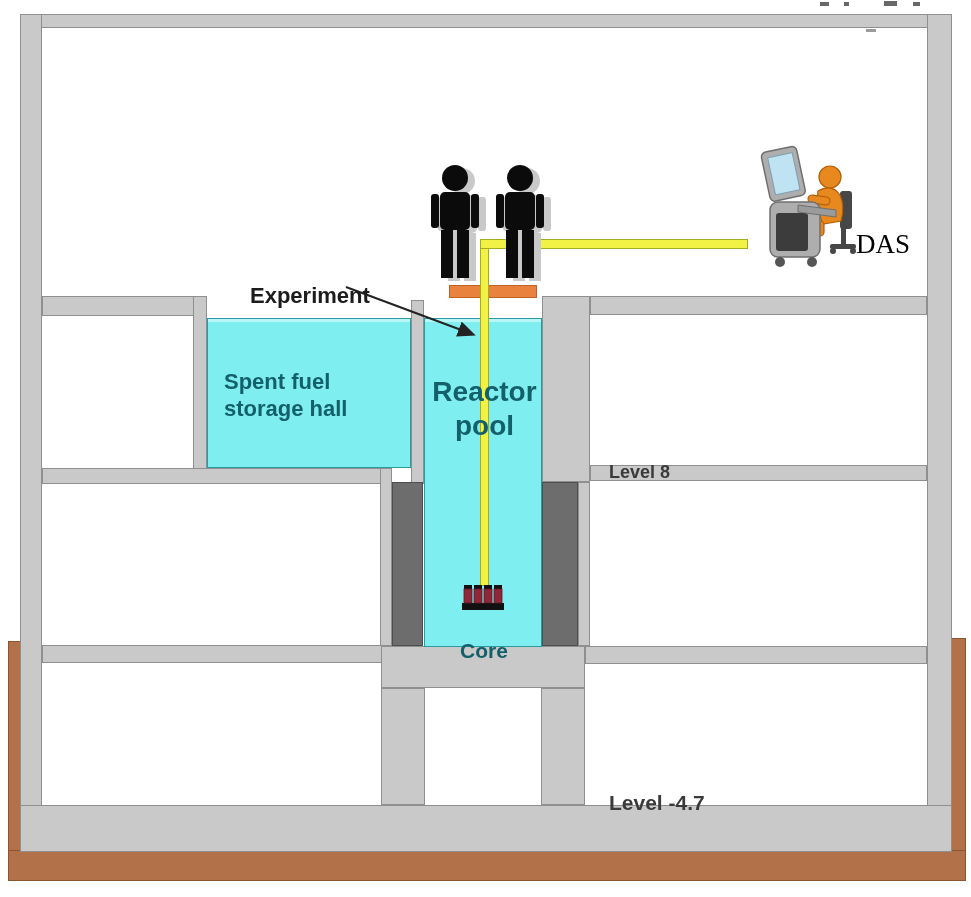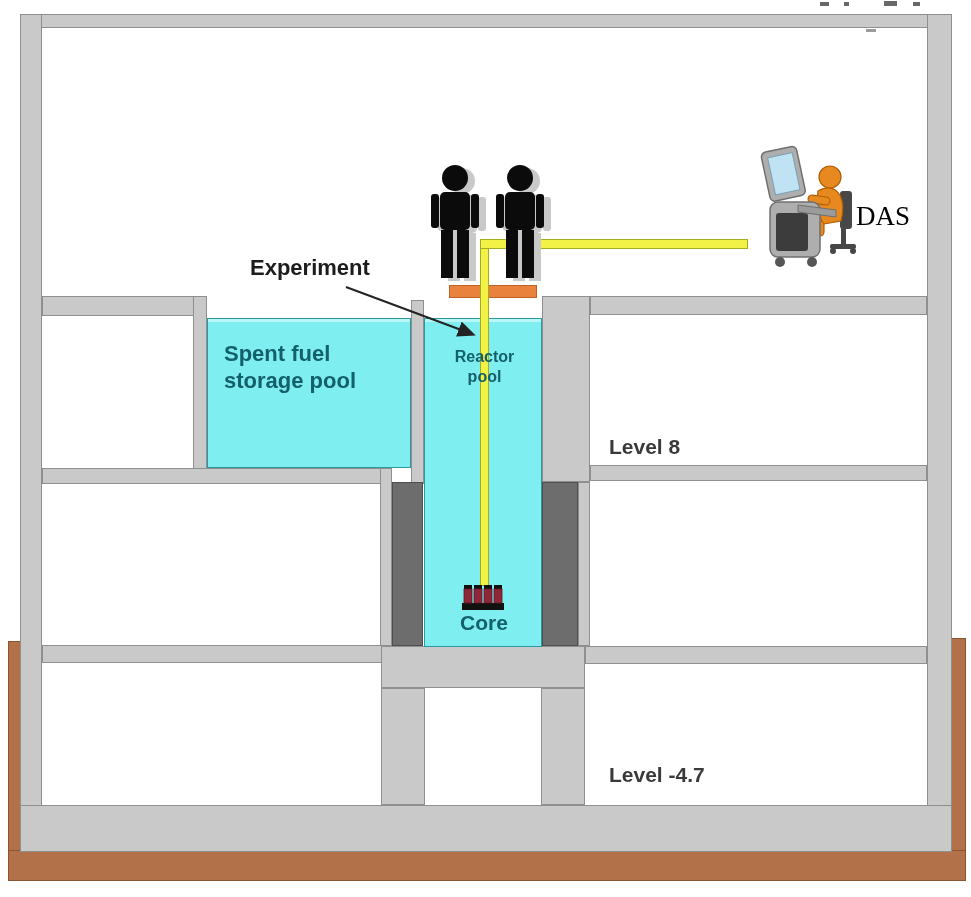--- a/index.html
+++ b/index.html
@@ -21,21 +21,21 @@
   .wall{background:var(--wall-light);border:1px solid var(--wall-border);}
   .wall-dark{background:var(--wall-dark);border:1px solid #4e4e4e;}
   .ground{background:var(--ground-brown);border:1px solid var(--ground-border);}
   .pool{
     background:var(--pool-water);
     border:1px solid var(--pool-border);
     box-shadow:inset 0 3px 0 rgba(255,255,255,0.45);
   }
   .cable{background:var(--cable-yellow);border:1px solid var(--cable-border);}
   .platform{background:var(--platform-orange);border:1px solid var(--platform-border);}
-  .lbl{position:absolute;font-weight:bold;color:var(--label-text);white-space:pre-line;line-height:1.22;}
+  .lbl{position:absolute;font-weight:bold;color:var(--label-text);white-space:pre-line;line-height:1.22;margin-top:28px;}
   .lbl-pool{color:var(--pool-text);}
   .lbl-black{color:var(--text-black);}
   .lbl-das{font-family:"Liberation Serif", serif;font-weight:normal;color:#000;}
   .artifact{position:absolute;background:#4d4d4d;opacity:.85;}
   .p-shadow{fill:var(--person-shadow);}
   .p-body{fill:var(--person-black);}
   .das-gray{fill:#aeaeae;stroke:#6f6f6f;stroke-width:1.5;}
   .das-dark{fill:#474747;}
   .das-screen{fill:#bfe3f2;stroke:#7d9fb0;stroke-width:1;}
   .das-person{fill:var(--das-orange);stroke:#b05f07;stroke-width:1.2;}
@@ -165,25 +165,25 @@
     <defs>
       <marker id="ah" markerWidth="9" markerHeight="8" refX="7" refY="4" orient="auto">
         <polygon points="0,0 9,4 0,8" fill="#232323"></polygon>
       </marker>
     </defs>
     <line x1="10" y1="9" x2="136" y2="56" stroke="#232323" stroke-width="2" marker-end="url(#ah)"></line>
   </svg>
 
   <div class="lbl lbl-black" style="left:250px;top:255px;font-size:22px;">Experiment</div>
   <div class="lbl lbl-pool" style="left:224px;top:341px;font-size:22px;">Spent fuel
-storage pool</div>
-  <div class="lbl lbl-pool" style="left:432px;top:347px;width:105px;text-align:center;font-size:16px;">Reactor
+storage hall</div>
+  <div class="lbl lbl-pool" style="left:432px;top:347px;width:105px;text-align:center;font-size:28px;">Reactor
 pool</div>
   <div class="lbl lbl-pool" style="left:450px;top:610px;width:68px;text-align:center;font-size:21px;">Core</div>
-  <div class="lbl" style="left:609px;top:434px;font-size:21px;">Level 8</div>
+  <div class="lbl" style="left:609px;top:434px;font-size:18px;">Level 8</div>
   <div class="lbl" style="left:609px;top:762px;font-size:21px;">Level -4.7</div>
   <div class="lbl lbl-das" style="left:856px;top:200px;font-size:27px;">DAS</div>
 
   <div class="artifact" style="left:820px;top:2px;width:9px;height:4px;"></div>
   <div class="artifact" style="left:844px;top:2px;width:5px;height:4px;"></div>
   <div class="artifact" style="left:884px;top:1px;width:13px;height:5px;"></div>
   <div class="artifact" style="left:913px;top:2px;width:7px;height:4px;"></div>
   <div class="artifact" style="left:866px;top:29px;width:10px;height:3px;background:#8a8a8a;"></div>
 
 </div>

